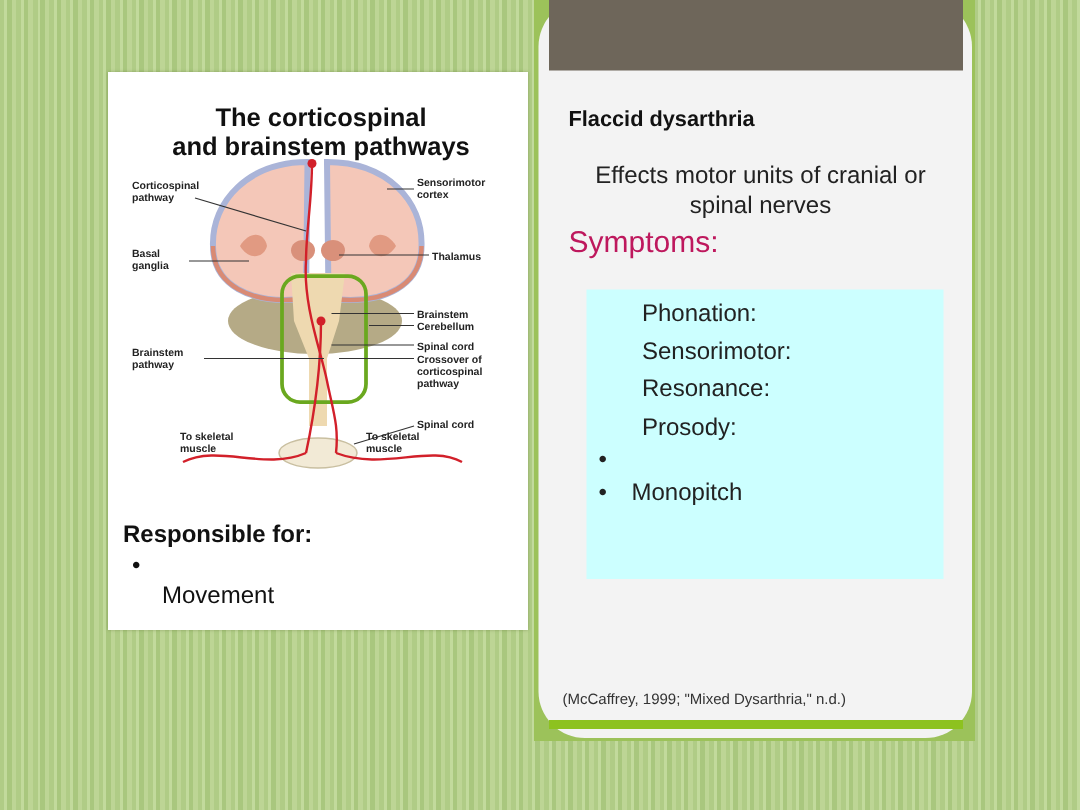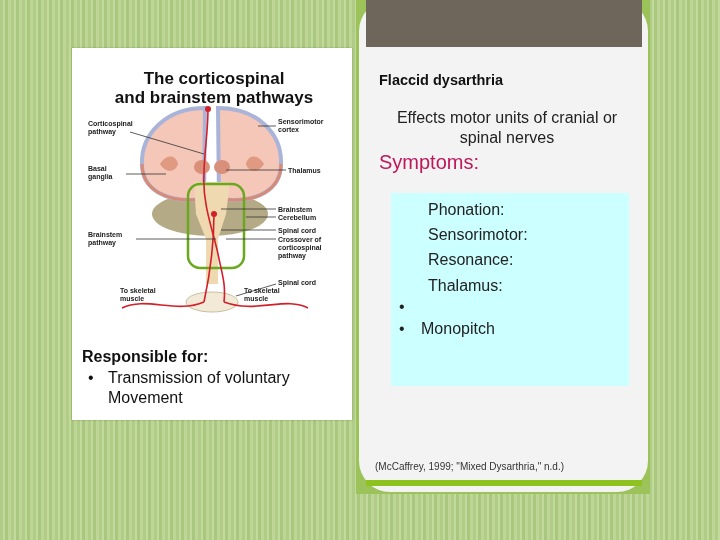--- a/index.html
+++ b/index.html
@@ -96,38 +96,38 @@
       <text x="158" y="229">To skeletal</text>
       <text x="158" y="237">muscle</text>
     </g>
   </svg>
 
   <div class="resp">
     <div class="resp-title">Responsible for:</div>
     <div class="bullet-row">
       <span class="dot">•</span>
       <span>
-        <span>Transmission  of voluntary</span><br>
+        <br>
         <span>Movement</span>
       </span>
     </div>
   </div>
 </div>
 
 <div class="right-border"></div>
 <div class="right-panel">
   <div class="header-bar"></div>
   <div class="title">Flaccid dysarthria</div>
   <div class="desc">Effects motor units of cranial or spinal nerves</div>
   <div class="symptoms">Symptoms:</div>
   <div class="cyan-box">
     <div class="item" style="top:8px">Phonation:</div>
     <div class="item" style="top:33px">Sensorimotor:</div>
     <div class="item" style="top:58px">Resonance:</div>
-    <div class="item" style="top:84px">Thalamus:</div>
+    <div class="item" style="top:84px">Prosody:</div>
     <div class="sub" style="top:105px">
       <span class="dot">•</span>
     </div>
     <div class="sub" style="top:127px">
       <span class="dot">•</span>
       <span>Monopitch</span>
     </div>
   </div>
   <div class="citation">(McCaffrey, 1999; "Mixed Dysarthria," n.d.)</div>
   <div class="green-bar"></div>

